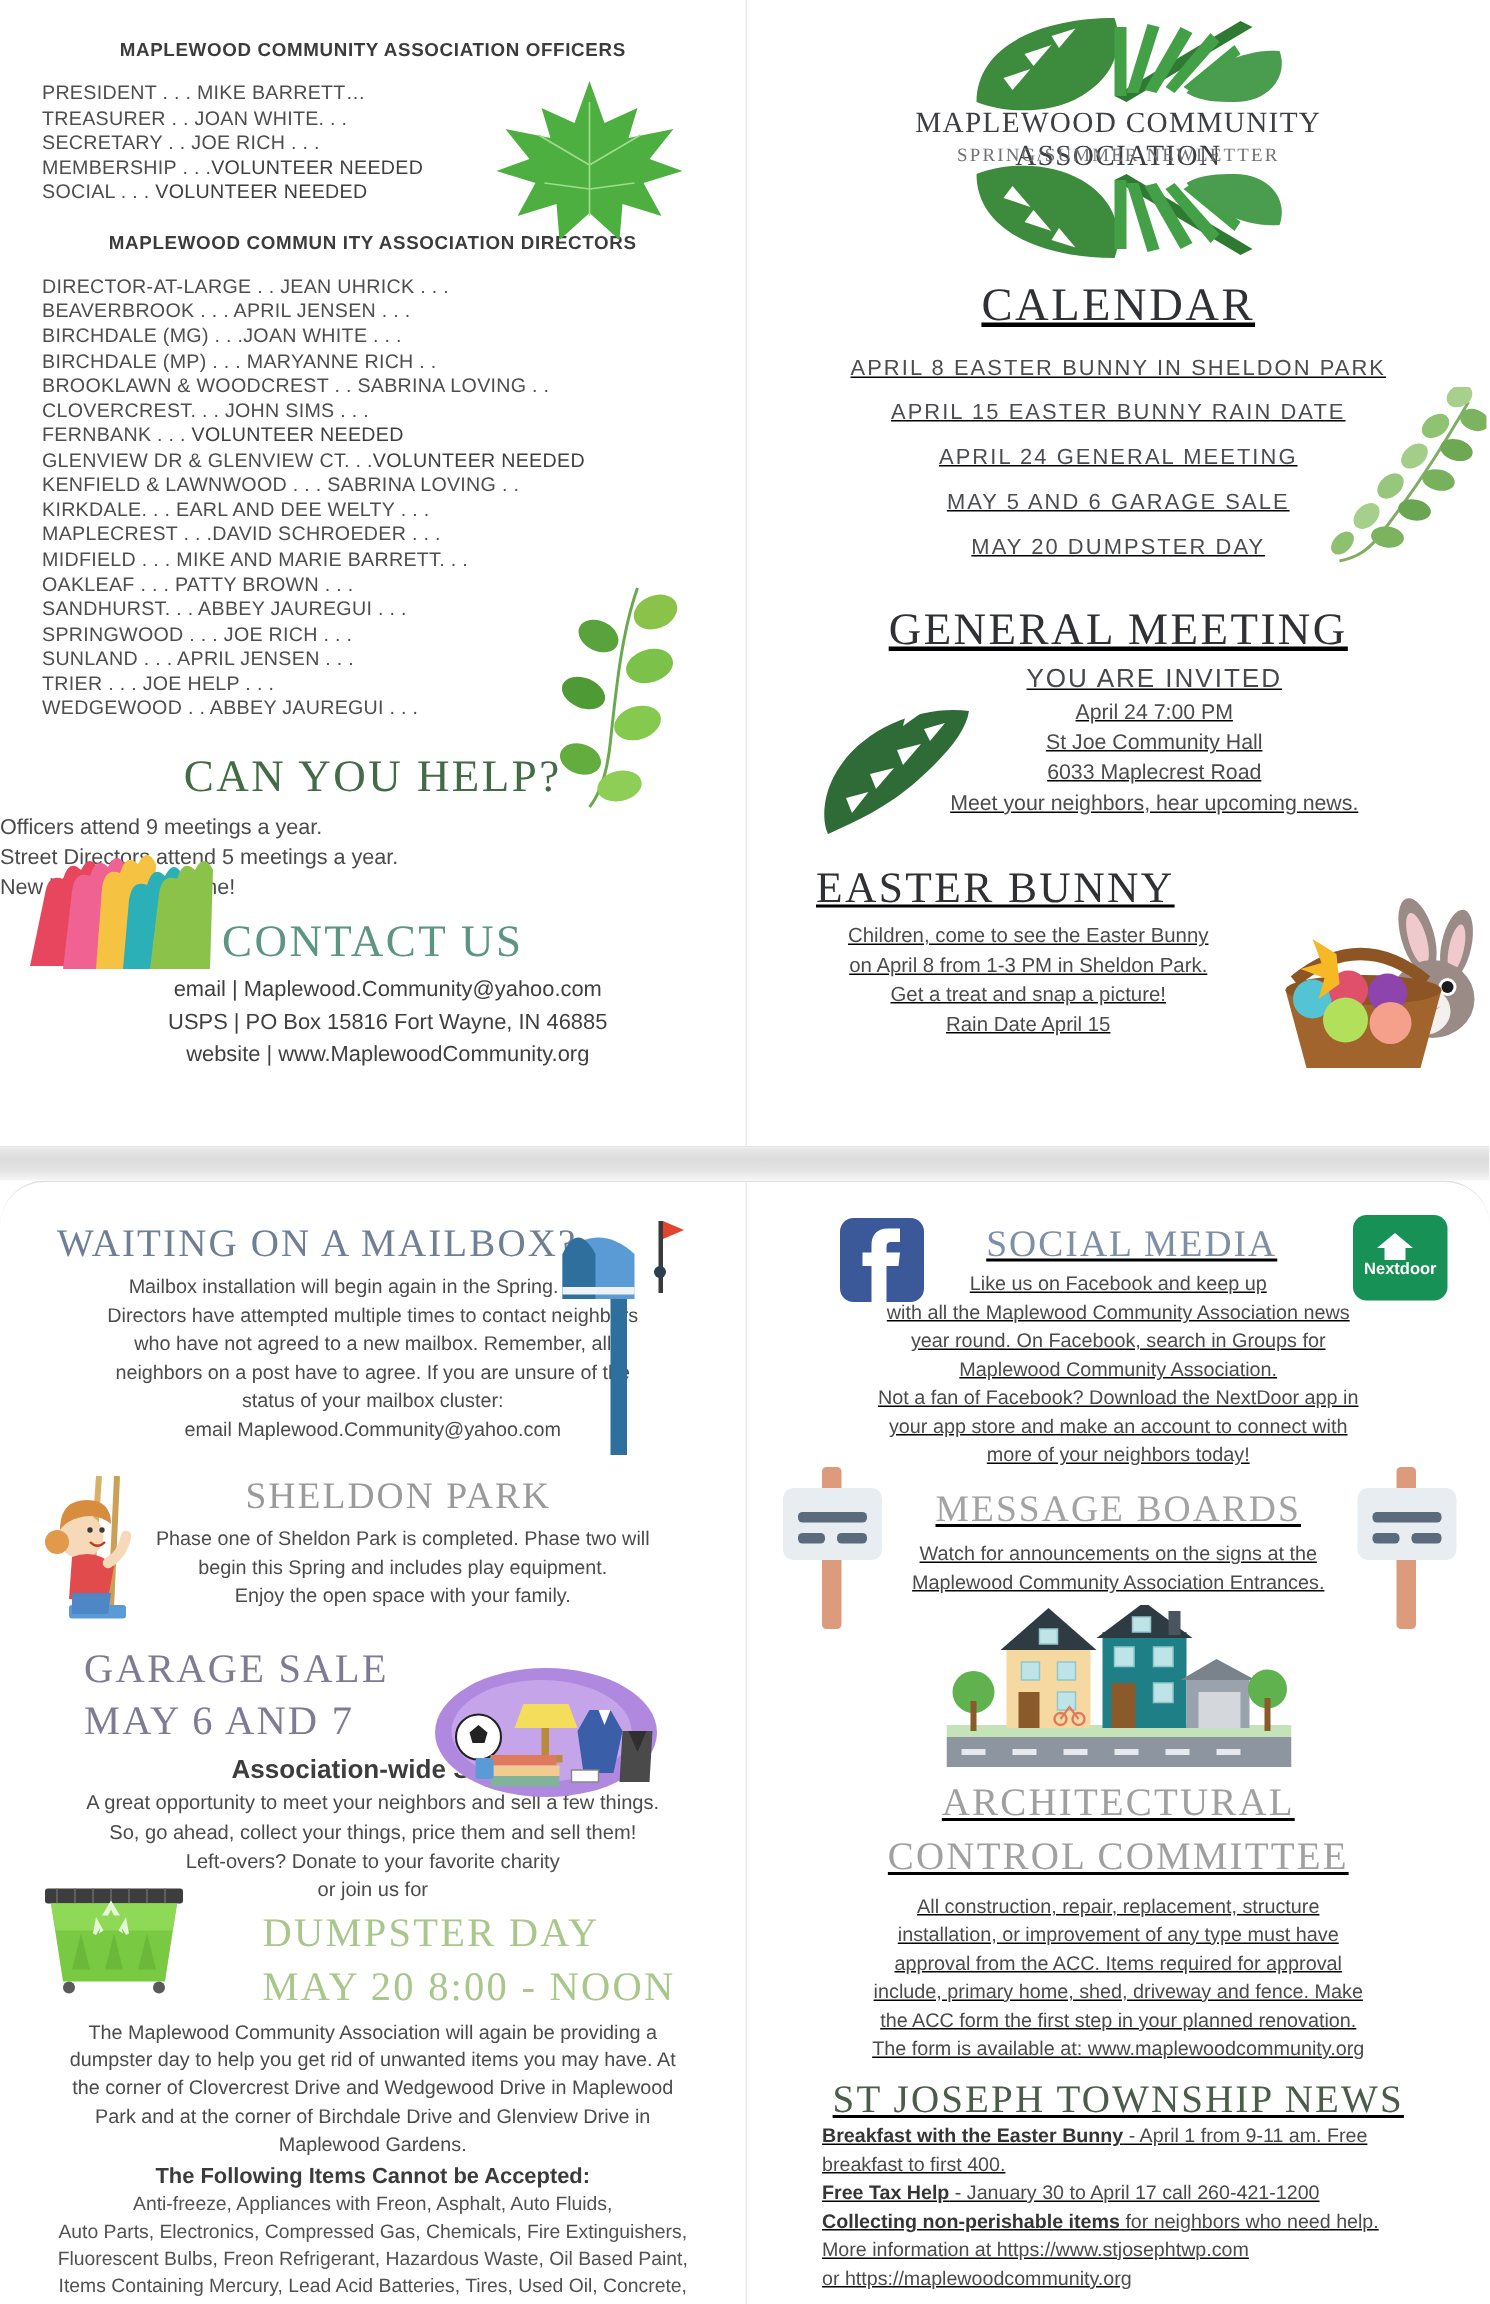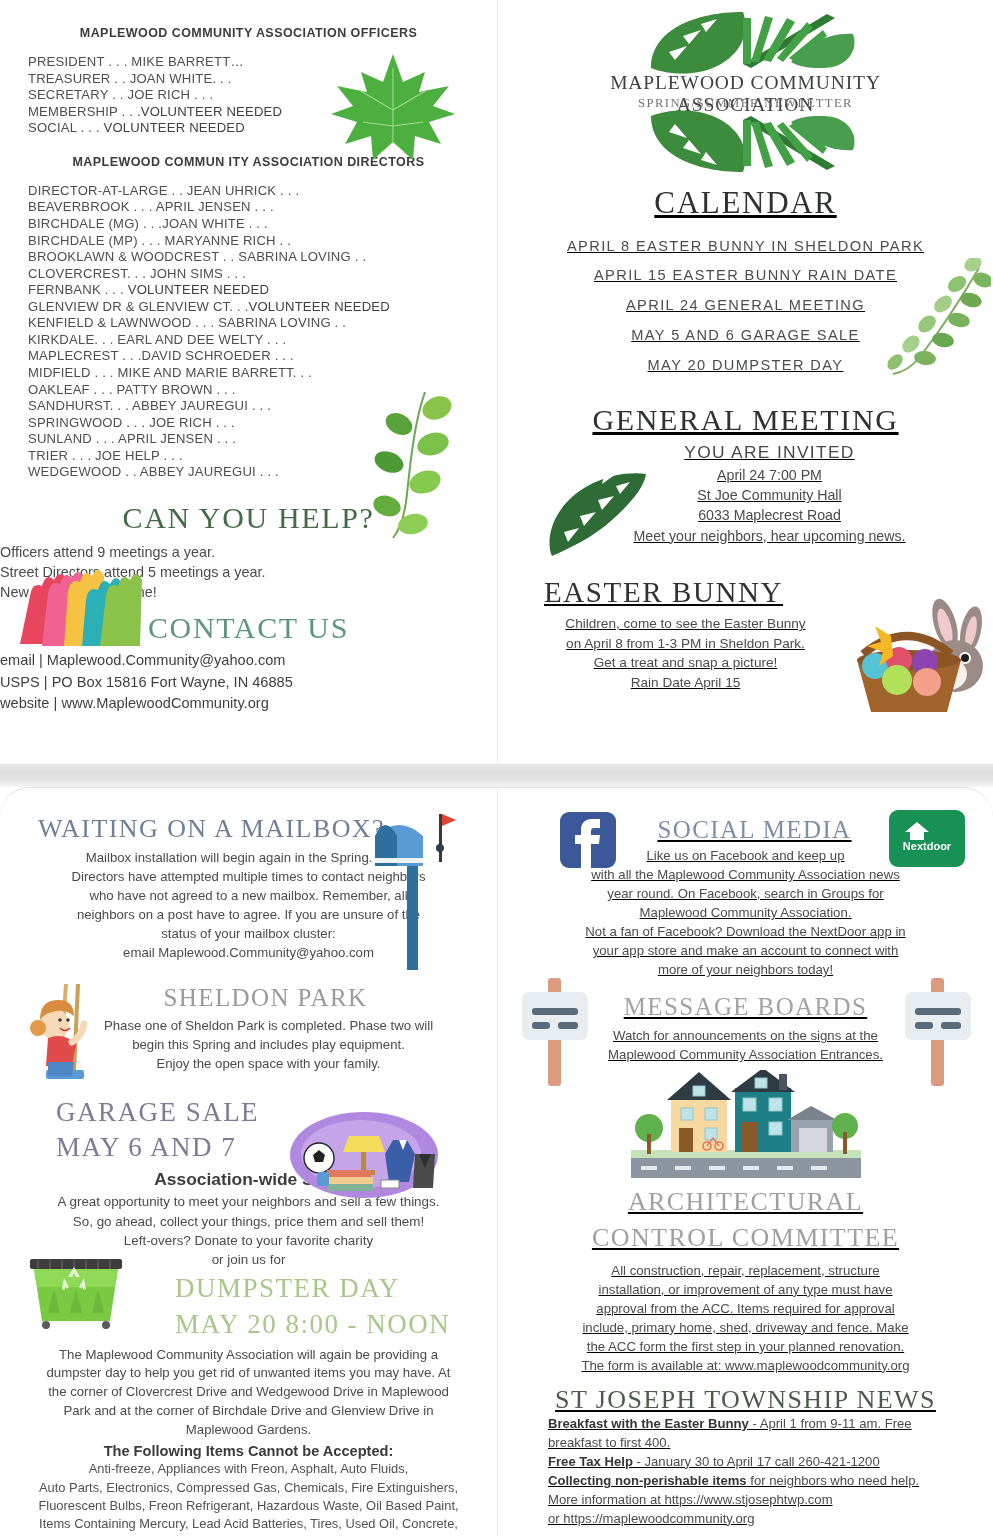--- a/index.html
+++ b/index.html
@@ -26,21 +26,21 @@
   .vol{color:#404040;}
   ul{margin:0;padding:0;}
 
   .leafmaple{position:absolute;right:38px;top:48px;width:130px;height:120px;}
   .vine1{position:absolute;right:42px;top:390px;width:92px;height:150px;}
   .hands{position:absolute;left:12px;top:556px;width:130px;height:92px;}
 
   .canhelp{font-size:30px;color:#436b45;text-align:center;margin:20px 0 0 0;}
   .canhelp-body{text-align:left;font-size:14.4px;color:#4b4b4b;line-height:1.42;margin-top:7px;}
   .contactus{font-size:30px;color:#5d9583;text-align:center;margin:8px 0 0 0;}
-  .contact-body{text-align:left;font-size:14.6px;color:#3f3f3f;line-height:1.45;margin-top:6px;}
+  .contact-body{text-align:center;font-size:14.6px;color:#3f3f3f;line-height:1.45;margin-top:6px;margin-left:20px;}
 
   
   .logo-wrap{width:100%;display:flex;justify-content:center;margin-top:6px;}
   .logo{position:relative;width:310px;height:172px;}
   .logo-title{position:absolute;left:0;right:0;top:66px;text-align:center;font-family:"Liberation Serif",serif;font-size:19.5px;letter-spacing:.045em;color:#3d3f42;}
   .logo-sub{position:absolute;left:0;right:0;top:90px;text-align:center;font-family:"Liberation Serif",serif;font-size:12.6px;letter-spacing:.115em;color:#6f7174;}
 
   .calendar-h{text-align:center;font-size:31px;color:#2f3135;margin-top:8px;}
   .cal-list{margin-top:11px;text-align:center;}
   .cal-list li{list-style:none;font-size:14.6px;letter-spacing:.095em;color:#4a4c50;line-height:2.04;}
@@ -73,21 +73,21 @@
   .dd-h{font-size:27px;color:#a9c78b;margin:2px 0 0 175px;line-height:1.32;}
   .dd-body{text-align:center;font-size:13.2px;color:#4b4b4b;line-height:1.42;margin:3px 12px 0 12px;}
   .dd-cannot{text-align:center;font-size:14.6px;font-weight:bold;color:#3b3b3b;margin-top:4px;}
   .dd-items{text-align:center;font-size:12.9px;color:#515151;line-height:1.42;margin-top:1px;}
   .dumpster{position:absolute;left:24px;top:467px;width:104px;height:78px;}
 
   
   .sm-h{font-size:25px;color:#7e8fa6;text-align:center;margin:28px 0 0 18px;}
   .sm-body{text-align:center;font-size:13.2px;color:#4b4b4b;line-height:1.44;margin:2px 26px 0 26px;}
   .fb{position:absolute;left:62px;top:24px;width:56px;height:56px;border-radius:9px;background:#3b5998;}
-  .nd{position:absolute;right:28px;top:22px;width:76px;height:57px;border-radius:9px;background:#189156;}
+  .nd{position:absolute;right:28px;top:22px;width:63px;height:57px;border-radius:9px;background:#189156;}
 
   .mbd-h{text-align:center;font-size:25px;color:#a3a3a3;margin:14px 0 0 0;}
   .mbd-body{text-align:center;font-size:13.2px;color:#4b4b4b;line-height:1.44;margin:5px 60px 0 60px;}
   .sign-l{position:absolute;left:22px;top:190px;width:70px;height:110px;}
   .sign-r{position:absolute;right:20px;top:190px;width:70px;height:110px;}
 
   .houses{width:230px;height:110px;margin:6px auto 0 auto;display:block;}
   .acc-h{text-align:center;font-size:26px;color:#a0a0a0;margin:4px 0 0 0;line-height:1.4;}
   .acc-body{text-align:center;font-size:13.2px;color:#4b4b4b;line-height:1.44;margin:4px 48px 0 48px;}
 

